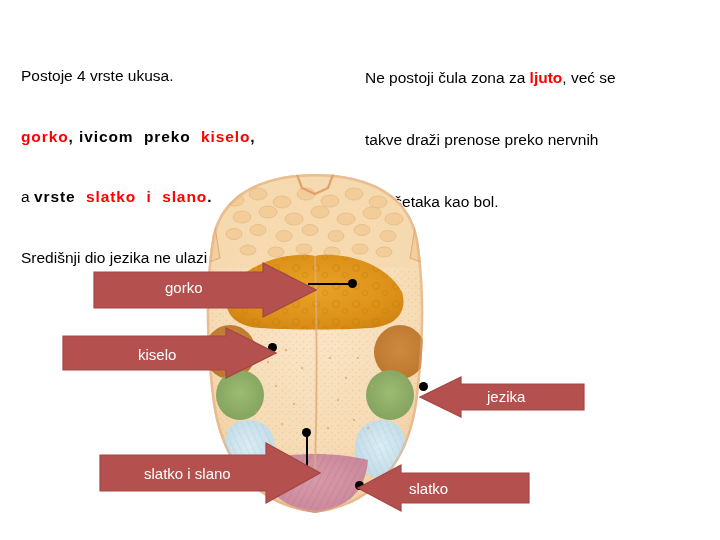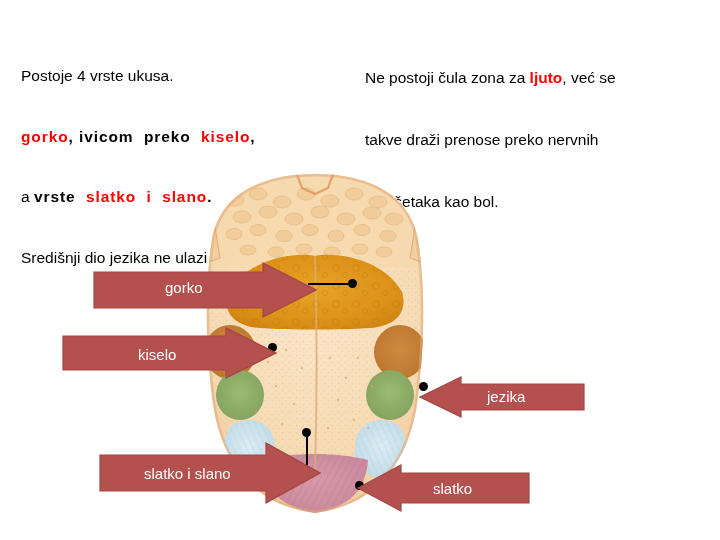--- a/index.html
+++ b/index.html
@@ -303,13 +303,13 @@
 <span class="arrow-label" style="left:487px; top:388px;">jezika</span>
 
 <svg class="arrow" style="left:99px; top:442px;" width="222" height="62" viewBox="0 0 222 62">
   <polygon points="1,13 167,13 167,1 221,31 167,61 167,49 1,49" fill="#b4504e" stroke="#a34644" stroke-width="1.2"></polygon>
 </svg>
 <span class="arrow-label" style="left:144px; top:465px;">slatko i slano</span>
 
 <svg class="arrow" style="left:357px; top:464px;" width="173" height="48" viewBox="0 0 173 48">
   <polygon points="1,24 44,1 44,9 172,9 172,39 44,39 44,47" fill="#b4504e" stroke="#a34644" stroke-width="1.2"></polygon>
 </svg>
-<span class="arrow-label" style="left:433px; top:480px;">slatko</span>
+<span class="arrow-label" style="left:409px; top:480px;">slatko</span>
 
 </body></html>

